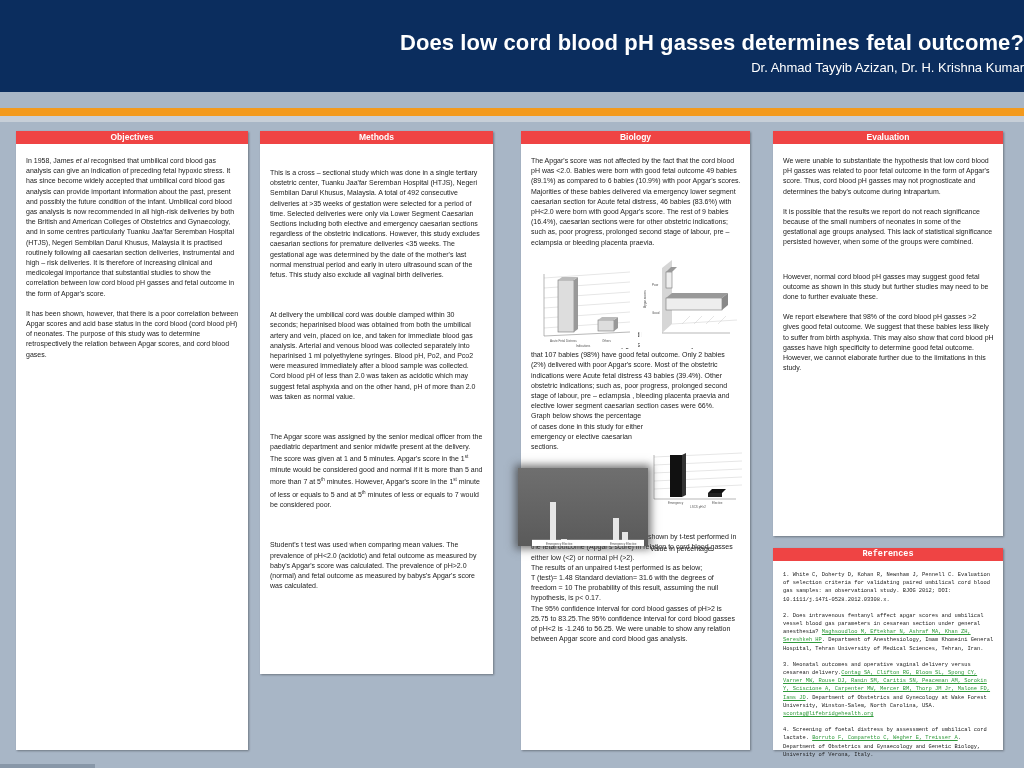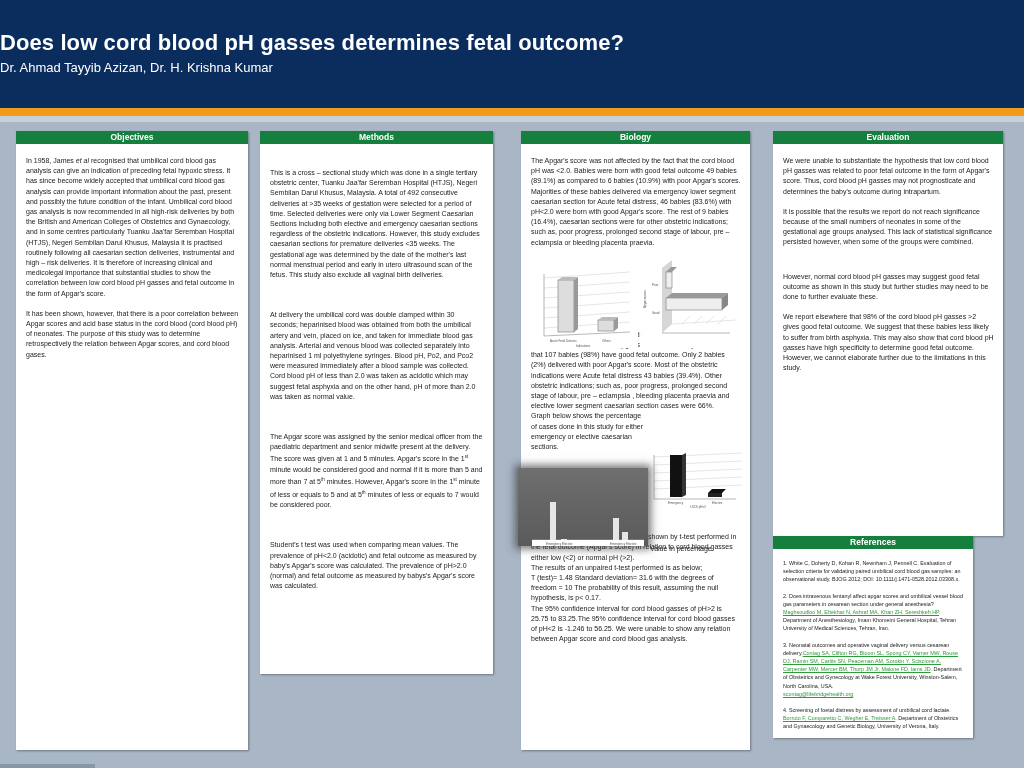--- a/index.html
+++ b/index.html
@@ -1,32 +1,32 @@
 <!DOCTYPE html>
 <html><head>
 <meta charset="utf-8">
 <style>
   * { box-sizing: border-box; margin: 0; padding: 0; }
   html, body { width: 1024px; height: 768px; overflow: hidden; }
   body { background: #a8b6c6; font-family: "Liberation Sans", sans-serif; position: relative; }
-  .header { position: absolute; left: 0; top: 0; width: 1024px; height: 108px; background: #0b2d5e; color: #fff; text-align: left; }
+  .header { position: absolute; left: 0; top: 0; width: 1024px; height: 92px; background: #0b2d5e; color: #fff; text-align: right; }
   .header .title { font-weight: bold; font-size: 22px; padding-top: 30px; letter-spacing: 0.1px; }
   .header .authors { font-weight: normal; font-size: 13px; margin-top: 4px; }
   .header .affil { font-weight: bold; font-size: 10px; margin-top: 3px; }
   .orange-bar { position: absolute; left: 0; top: 108px; width: 1024px; height: 8px; background: #f39a1d; }
   .gray-bar { position: absolute; left: 0; top: 116px; width: 1024px; height: 6px; background: #c7cfd8; }
   .panel { position: absolute; background: #fff; box-shadow: 1px 1px 2px rgba(0,0,0,0.35); }
-  .panel-head { background: #15803d; color: #fff; font-weight: bold; font-size: 8.5px; text-align: center; height: 13px; line-height: 13px; }
+  .panel-head { background: #ef4444; color: #fff; font-weight: bold; font-size: 8.5px; text-align: center; height: 13px; line-height: 13px; }
   .panel-body { padding: 10px 9px 8px 10px; font-size: 7px; line-height: 10.2px; color: #222; }
   .panel-body p { margin-bottom: 10px; }
   .col1 { left: 16px; top: 131px; width: 232px; height: 619px; }
   .col2 { left: 260px; top: 131px; width: 233px; height: 543px; }
   .col3 { left: 521px; top: 131px; width: 229px; height: 619px; }
   .col4 { left: 773px; top: 131px; width: 230px; height: 405px; }
-  .col5 { left: 773px; top: 536px; width: 200px; height: 202px; }
+  .col5 { left: 773px; top: 548px; width: 230px; height: 202px; font-family: Liberation Mono, monospace; }
   .col5 .panel-body { font-size: 5.4px; line-height: 8.2px; padding-top: 10px; }
   .link { color: #2f9a3a; text-decoration: underline; }
   .chart { position: absolute; background: #fff; }
   .bottom-shadow { position: absolute; left: 0; top: 764px; width: 95px; height: 4px; background: #8897a8; }
   .sup { font-size: 4.5px; vertical-align: super; }
 </style>
 </head>
 <body>
 
 <div class="header">

